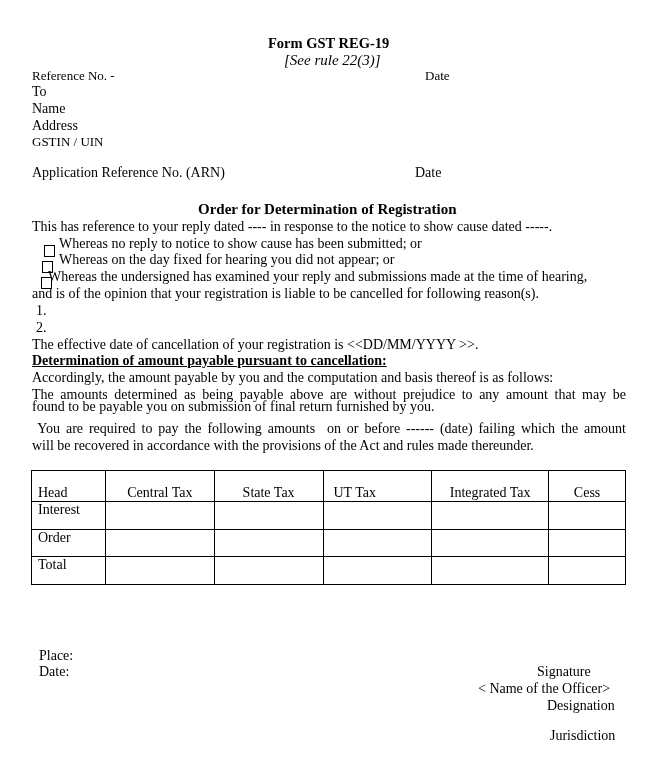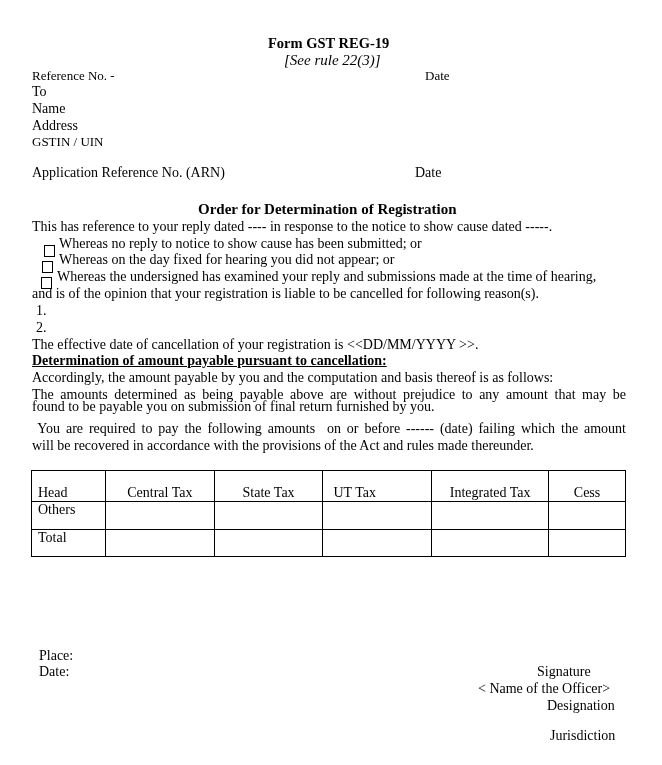--- a/index.html
+++ b/index.html
@@ -47,21 +47,21 @@
 <div class="abs" style="left:415px; top:165px;">Date</div>
 
 <div class="abs heading" style="left:198px; top:201px;">Order for Determination of Registration</div>
 <div class="abs" style="left:32px; top:219px;">This has reference to your reply dated ---- in response to the notice to show cause dated -----.</div>
 
 <div class="cb" style="left:44px; top:245px;"></div>
 <div class="abs" style="left:59px; top:236px;">Whereas no reply to notice to show cause has been submitted; or</div>
 <div class="cb" style="left:42px; top:261px;"></div>
 <div class="abs" style="left:59px; top:252px;">Whereas on the day fixed for hearing you did not appear; or</div>
 <div class="cb" style="left:41px; top:277px;"></div>
-<div class="abs" style="left:57px; top:269px;">Whereas the undersigned has examined your reply and submissions made at the time of hearing,</div>
+<div class="abs" style="left:48px; top:269px;">Whereas the undersigned has examined your reply and submissions made at the time of hearing,</div>
 <div class="abs" style="left:32px; top:286px;">and is of the opinion that your registration is liable to be cancelled for following reason(s).</div>
 
 <div class="abs" style="left:36px; top:303px;">1.</div>
 <div class="abs" style="left:36px; top:320px;">2.</div>
 <div class="abs" style="left:32px; top:337px;">The effective date of cancellation of your registration is &lt;&lt;DD/MM/YYYY &gt;&gt;.</div>
 
 <div class="abs ul-bold" style="left:32px; top:353px;">Determination of amount payable pursuant to cancellation:</div>
 <div class="abs" style="left:32px; top:370px;">Accordingly, the amount payable by you and the computation and basis thereof is as follows:</div>
 <div class="justify-line" style="top:387px;">The amounts determined as being payable above are without prejudice to any amount that may be</div>
 <div class="abs" style="left:32px; top:399px;">found to be payable you on submission of final return furnished by you.</div>
@@ -82,21 +82,29 @@
       <th class="head-col">Head</th>
       <th>Central Tax</th>
       <th>State Tax</th>
       <th class="ut-col">UT Tax</th>
       <th>Integrated Tax</th>
       <th>Cess</th>
     </tr>
   </thead>
   <tbody>
     <tr>
-      <td>Others</td>
+      <td>Interest</td>
+      <td></td>
+      <td></td>
+      <td></td>
+      <td></td>
+      <td></td>
+    </tr>
+    <tr>
+      <td>Order</td>
       <td></td>
       <td></td>
       <td></td>
       <td></td>
       <td></td>
     </tr>
     <tr>
       <td>Total</td>
       <td></td>
       <td></td>

